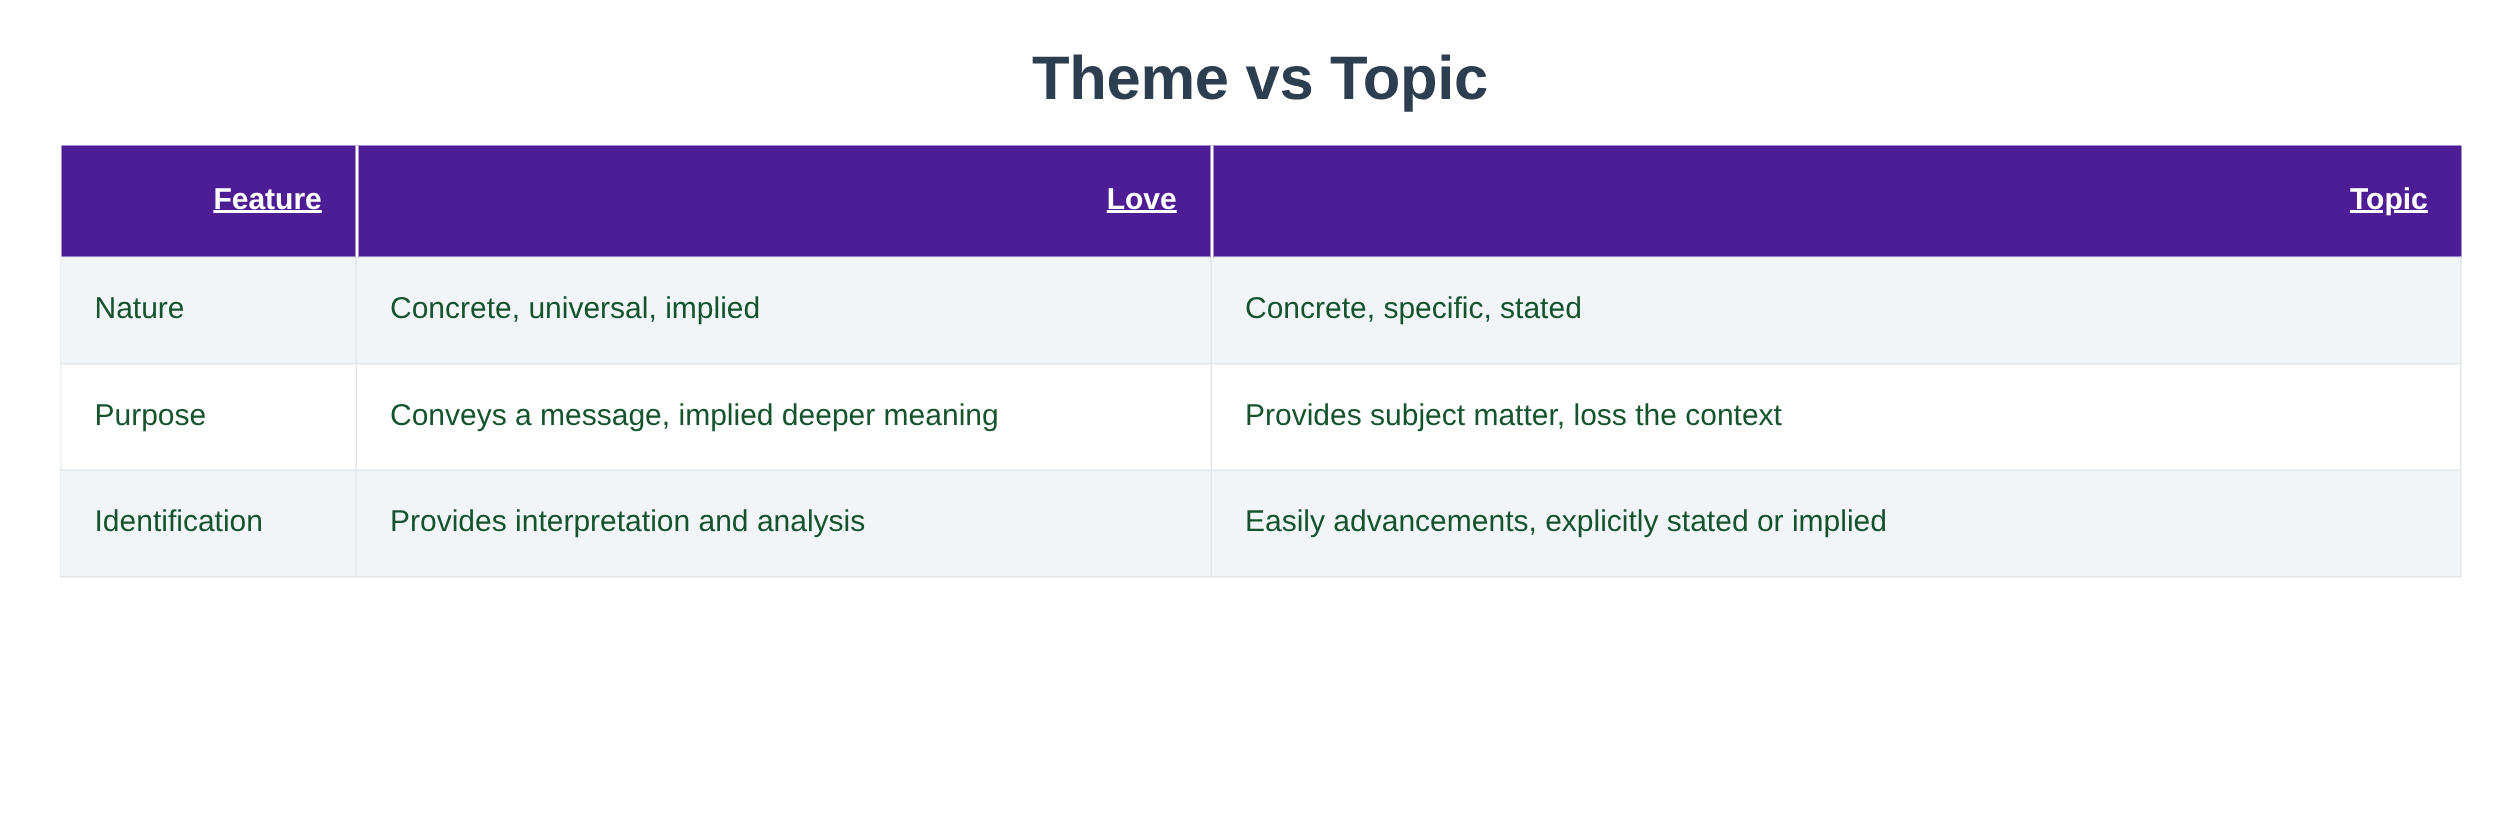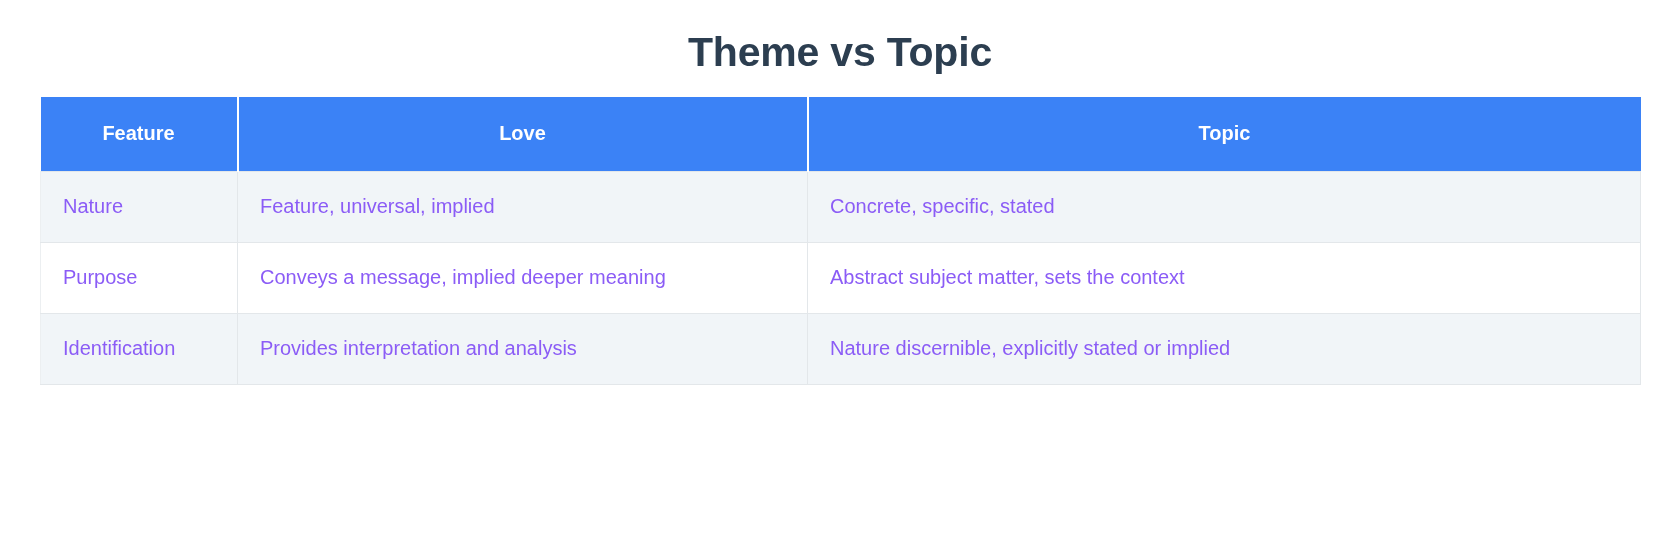--- a/index.html
+++ b/index.html
@@ -35,36 +35,37 @@
     padding-top: 21px;
     width: 1600px;
   }
   table.compare {
     border-collapse: collapse;
     width: 1600px;
     table-layout: fixed;
     font-size: 20px;
   }
   table.compare thead th {
-    background: #3b82f6;
+    background: #4c1d95;
     color: #ffffff;
     font-weight: bold;
     font-size: 20px;
-    text-align: center;
+    text-align: right;
     padding: 25px 22px 26px 22px;
     border-right: 2px solid #ffffff;
     vertical-align: middle;
     white-space: nowrap;
+    text-decoration: underline;
   }
   table.compare thead th:last-child {
     border-right: none;
     margin-top: 16px;
   }
   table.compare tbody td {
-    color: #8b5cf6;
+    color: #14532d;
     font-size: 20px;
     font-weight: normal;
     text-align: left;
     padding: 23px 22px 24px 22px;
     border: 1px solid #e3e7ea;
     vertical-align: middle;
     background: #ffffff;
   }
   table.compare tbody tr.alt td {
     background: #f1f5f8;
@@ -93,30 +94,30 @@
       <thead>
         <tr>
           <th>Feature</th>
           <th>Love</th>
           <th>Topic</th>
         </tr>
       </thead>
       <tbody>
         <tr class="alt">
           <td>Nature</td>
-          <td>Feature, universal, implied</td>
+          <td>Concrete, universal, implied</td>
           <td>Concrete, specific, stated</td>
         </tr>
         <tr>
           <td>Purpose</td>
           <td>Conveys a message, implied deeper meaning</td>
-          <td>Abstract subject matter, sets the context</td>
+          <td>Provides subject matter, loss the context</td>
         </tr>
         <tr class="alt">
           <td>Identification</td>
           <td>Provides interpretation and analysis</td>
-          <td>Nature discernible, explicitly stated or implied</td>
+          <td>Easily advancements, explicitly stated or implied</td>
         </tr>
       </tbody>
     </table>
   </div>
 
 </div>
 
 </body></html>

